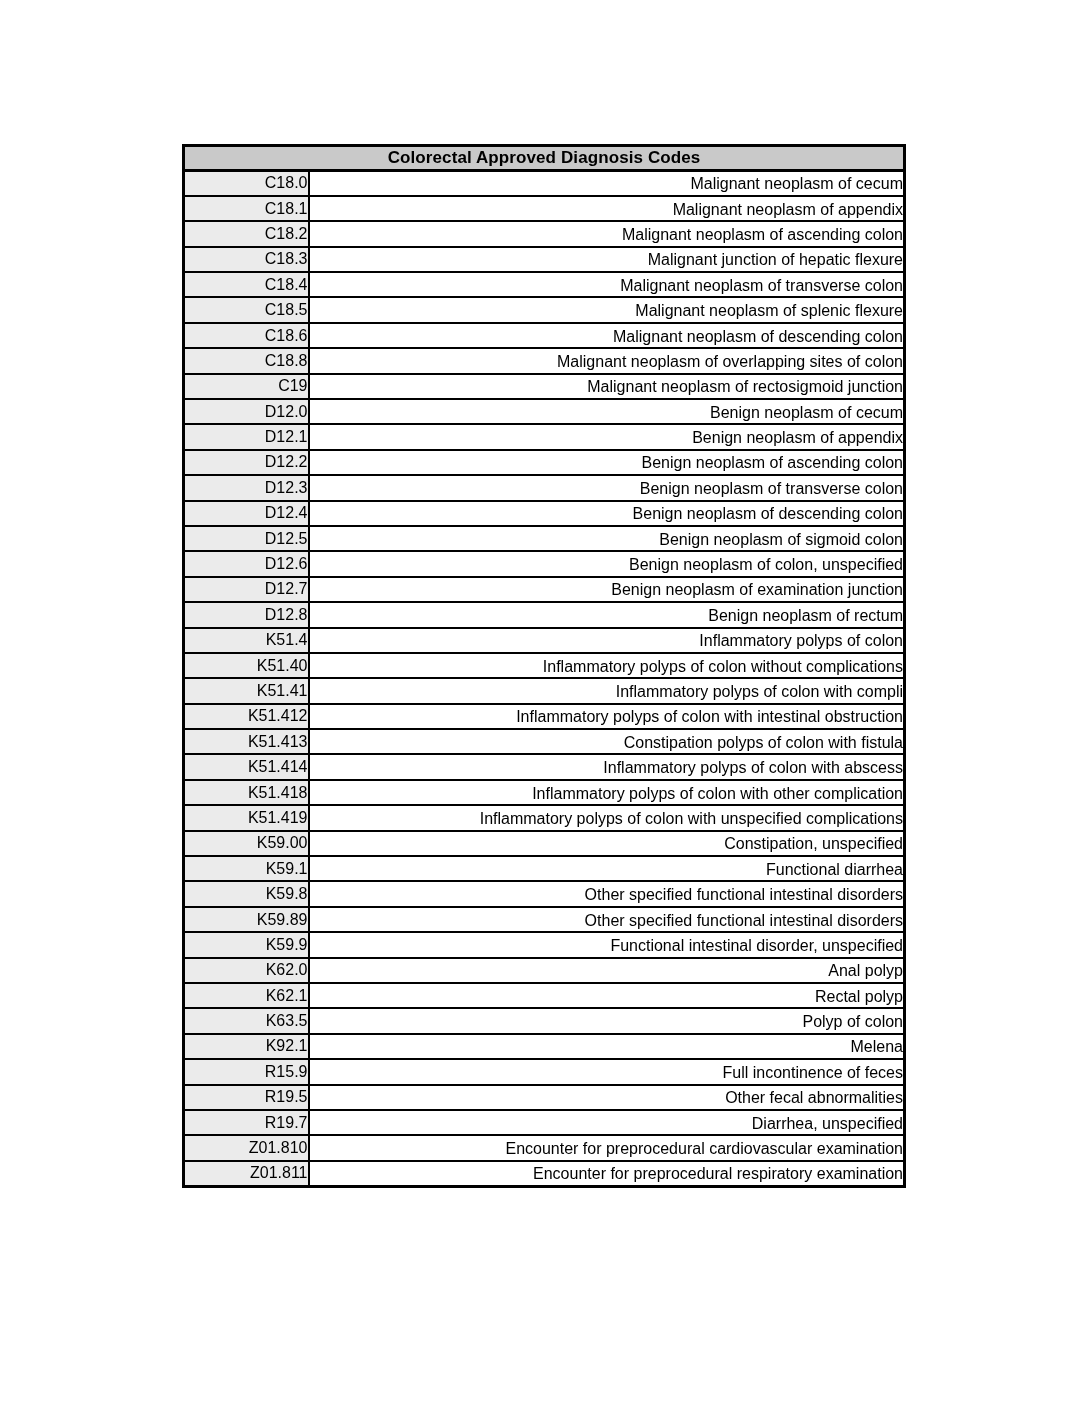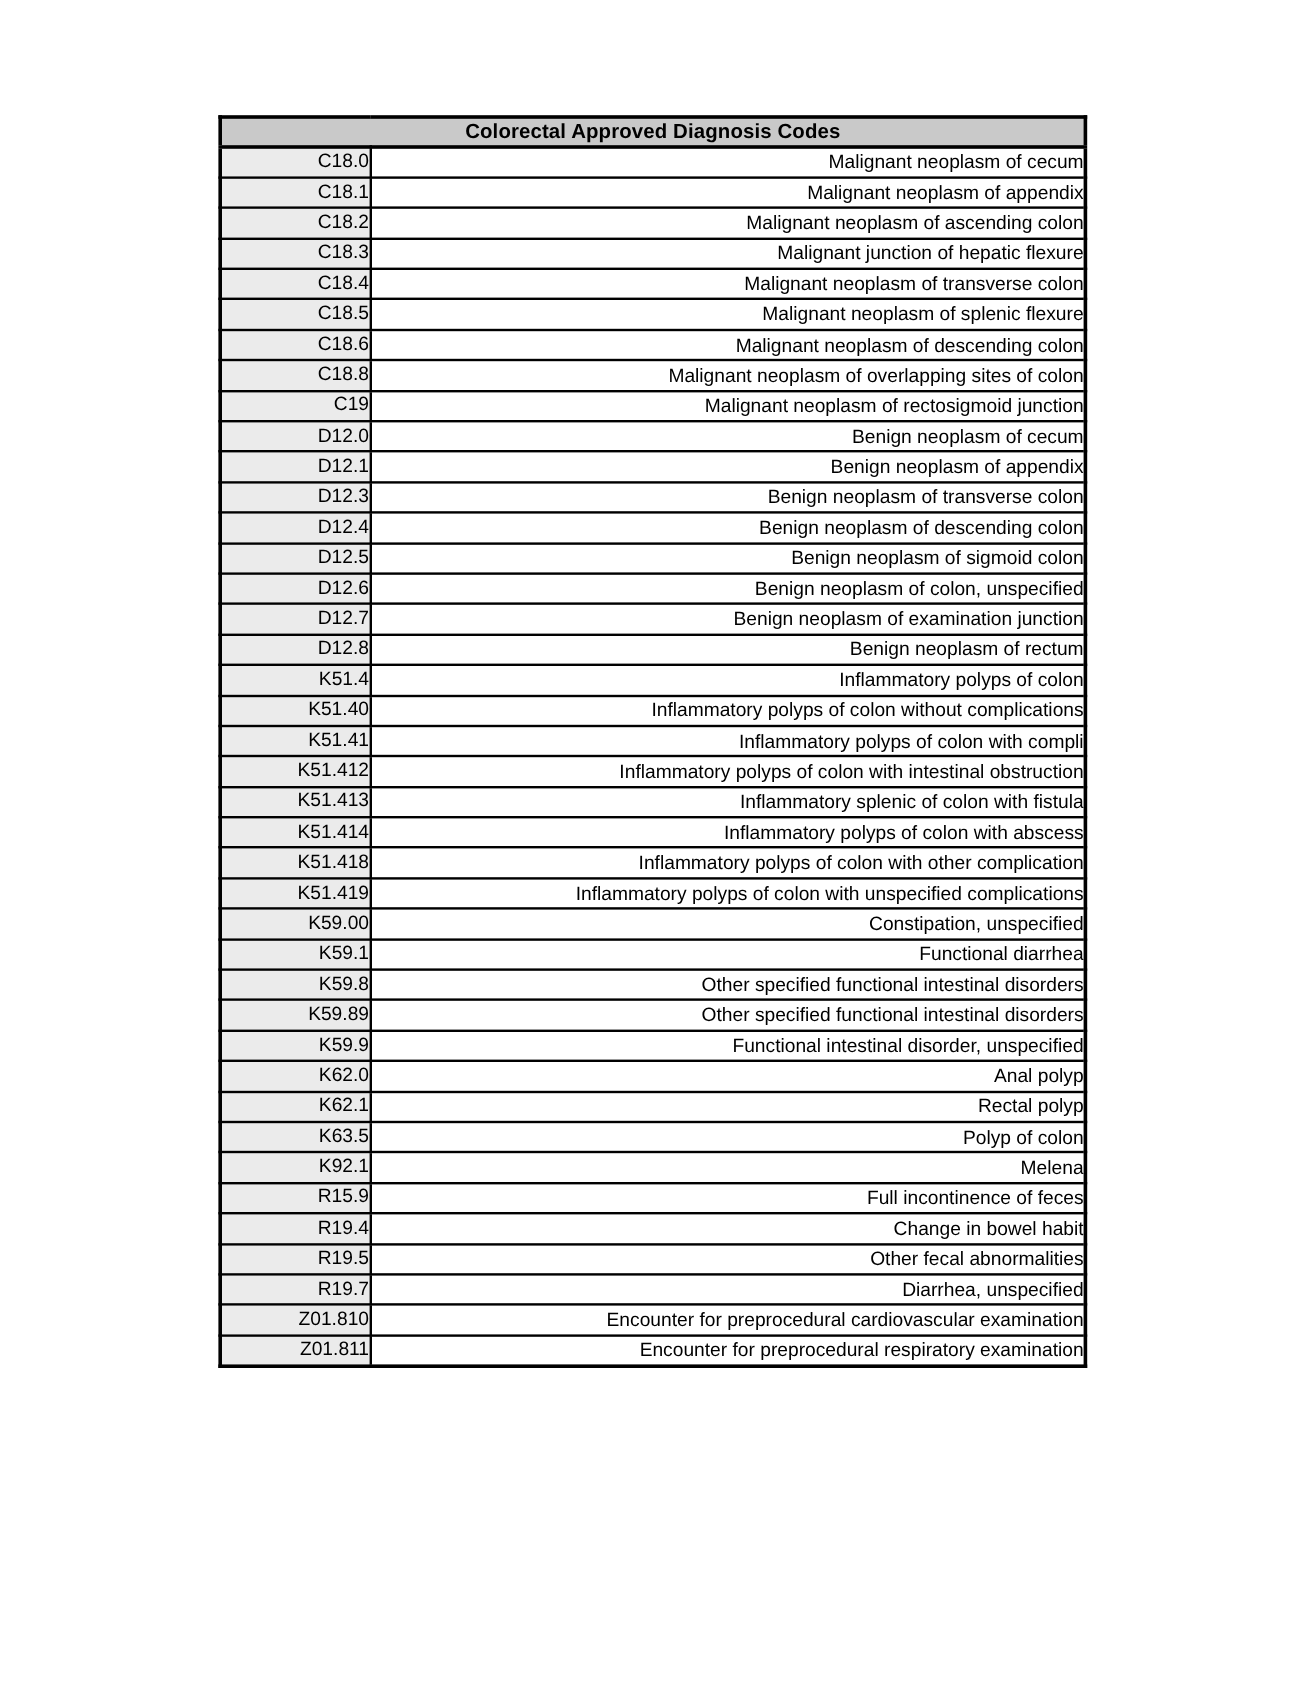--- a/index.html
+++ b/index.html
@@ -20,20 +20,21 @@
     position: absolute;
     left: 182px;
     top: 96px;
     width: 724px;
   }
   table.codes-table {
     width: 100%;
     border-collapse: collapse;
     table-layout: fixed;
     border: 3px solid var(--border-color, #000000);
+    margin-top: 48px;
   }
   col.col-code { width: 125px; }
   table.codes-table th {
     background: var(--header-bg, #c9c9c9);
     border: 2px solid var(--border-color, #000000);
     border-bottom: 3px solid var(--border-color, #000000);
     height: 25px;
     font-size: 17px;
     font-weight: bold;
     color: #000000;
@@ -115,20 +116,24 @@
           </tr>
           <tr>
             <td class="code">D12.0</td>
             <td class="desc">Benign neoplasm of cecum</td>
           </tr>
           <tr>
             <td class="code">D12.1</td>
             <td class="desc">Benign neoplasm of appendix</td>
           </tr>
           <tr>
+            <td class="code">D12.2</td>
+            <td class="desc">Benign neoplasm of ascending colon</td>
+          </tr>
+          <tr>
             <td class="code">D12.3</td>
             <td class="desc">Benign neoplasm of transverse colon</td>
           </tr>
           <tr>
             <td class="code">D12.4</td>
             <td class="desc">Benign neoplasm of descending colon</td>
           </tr>
           <tr>
             <td class="code">D12.5</td>
             <td class="desc">Benign neoplasm of sigmoid colon</td>
@@ -156,21 +161,21 @@
           <tr>
             <td class="code">K51.41</td>
             <td class="desc">Inflammatory polyps of colon with compli</td>
           </tr>
           <tr>
             <td class="code">K51.412</td>
             <td class="desc">Inflammatory polyps of colon with intestinal obstruction</td>
           </tr>
           <tr>
             <td class="code">K51.413</td>
-            <td class="desc">Inflammatory splenic of colon with fistula</td>
+            <td class="desc">Constipation polyps of colon with fistula</td>
           </tr>
           <tr>
             <td class="code">K51.414</td>
             <td class="desc">Inflammatory polyps of colon with abscess</td>
           </tr>
           <tr>
             <td class="code">K51.418</td>
             <td class="desc">Inflammatory polyps of colon with other complication</td>
           </tr>
           <tr>
@@ -209,24 +214,20 @@
             <td class="code">K63.5</td>
             <td class="desc">Polyp of colon</td>
           </tr>
           <tr>
             <td class="code">K92.1</td>
             <td class="desc">Melena</td>
           </tr>
           <tr>
             <td class="code">R15.9</td>
             <td class="desc">Full incontinence of feces</td>
-          </tr>
-          <tr>
-            <td class="code">R19.4</td>
-            <td class="desc">Change in bowel habit</td>
           </tr>
           <tr>
             <td class="code">R19.5</td>
             <td class="desc">Other fecal abnormalities</td>
           </tr>
           <tr>
             <td class="code">R19.7</td>
             <td class="desc">Diarrhea, unspecified</td>
           </tr>
           <tr>

